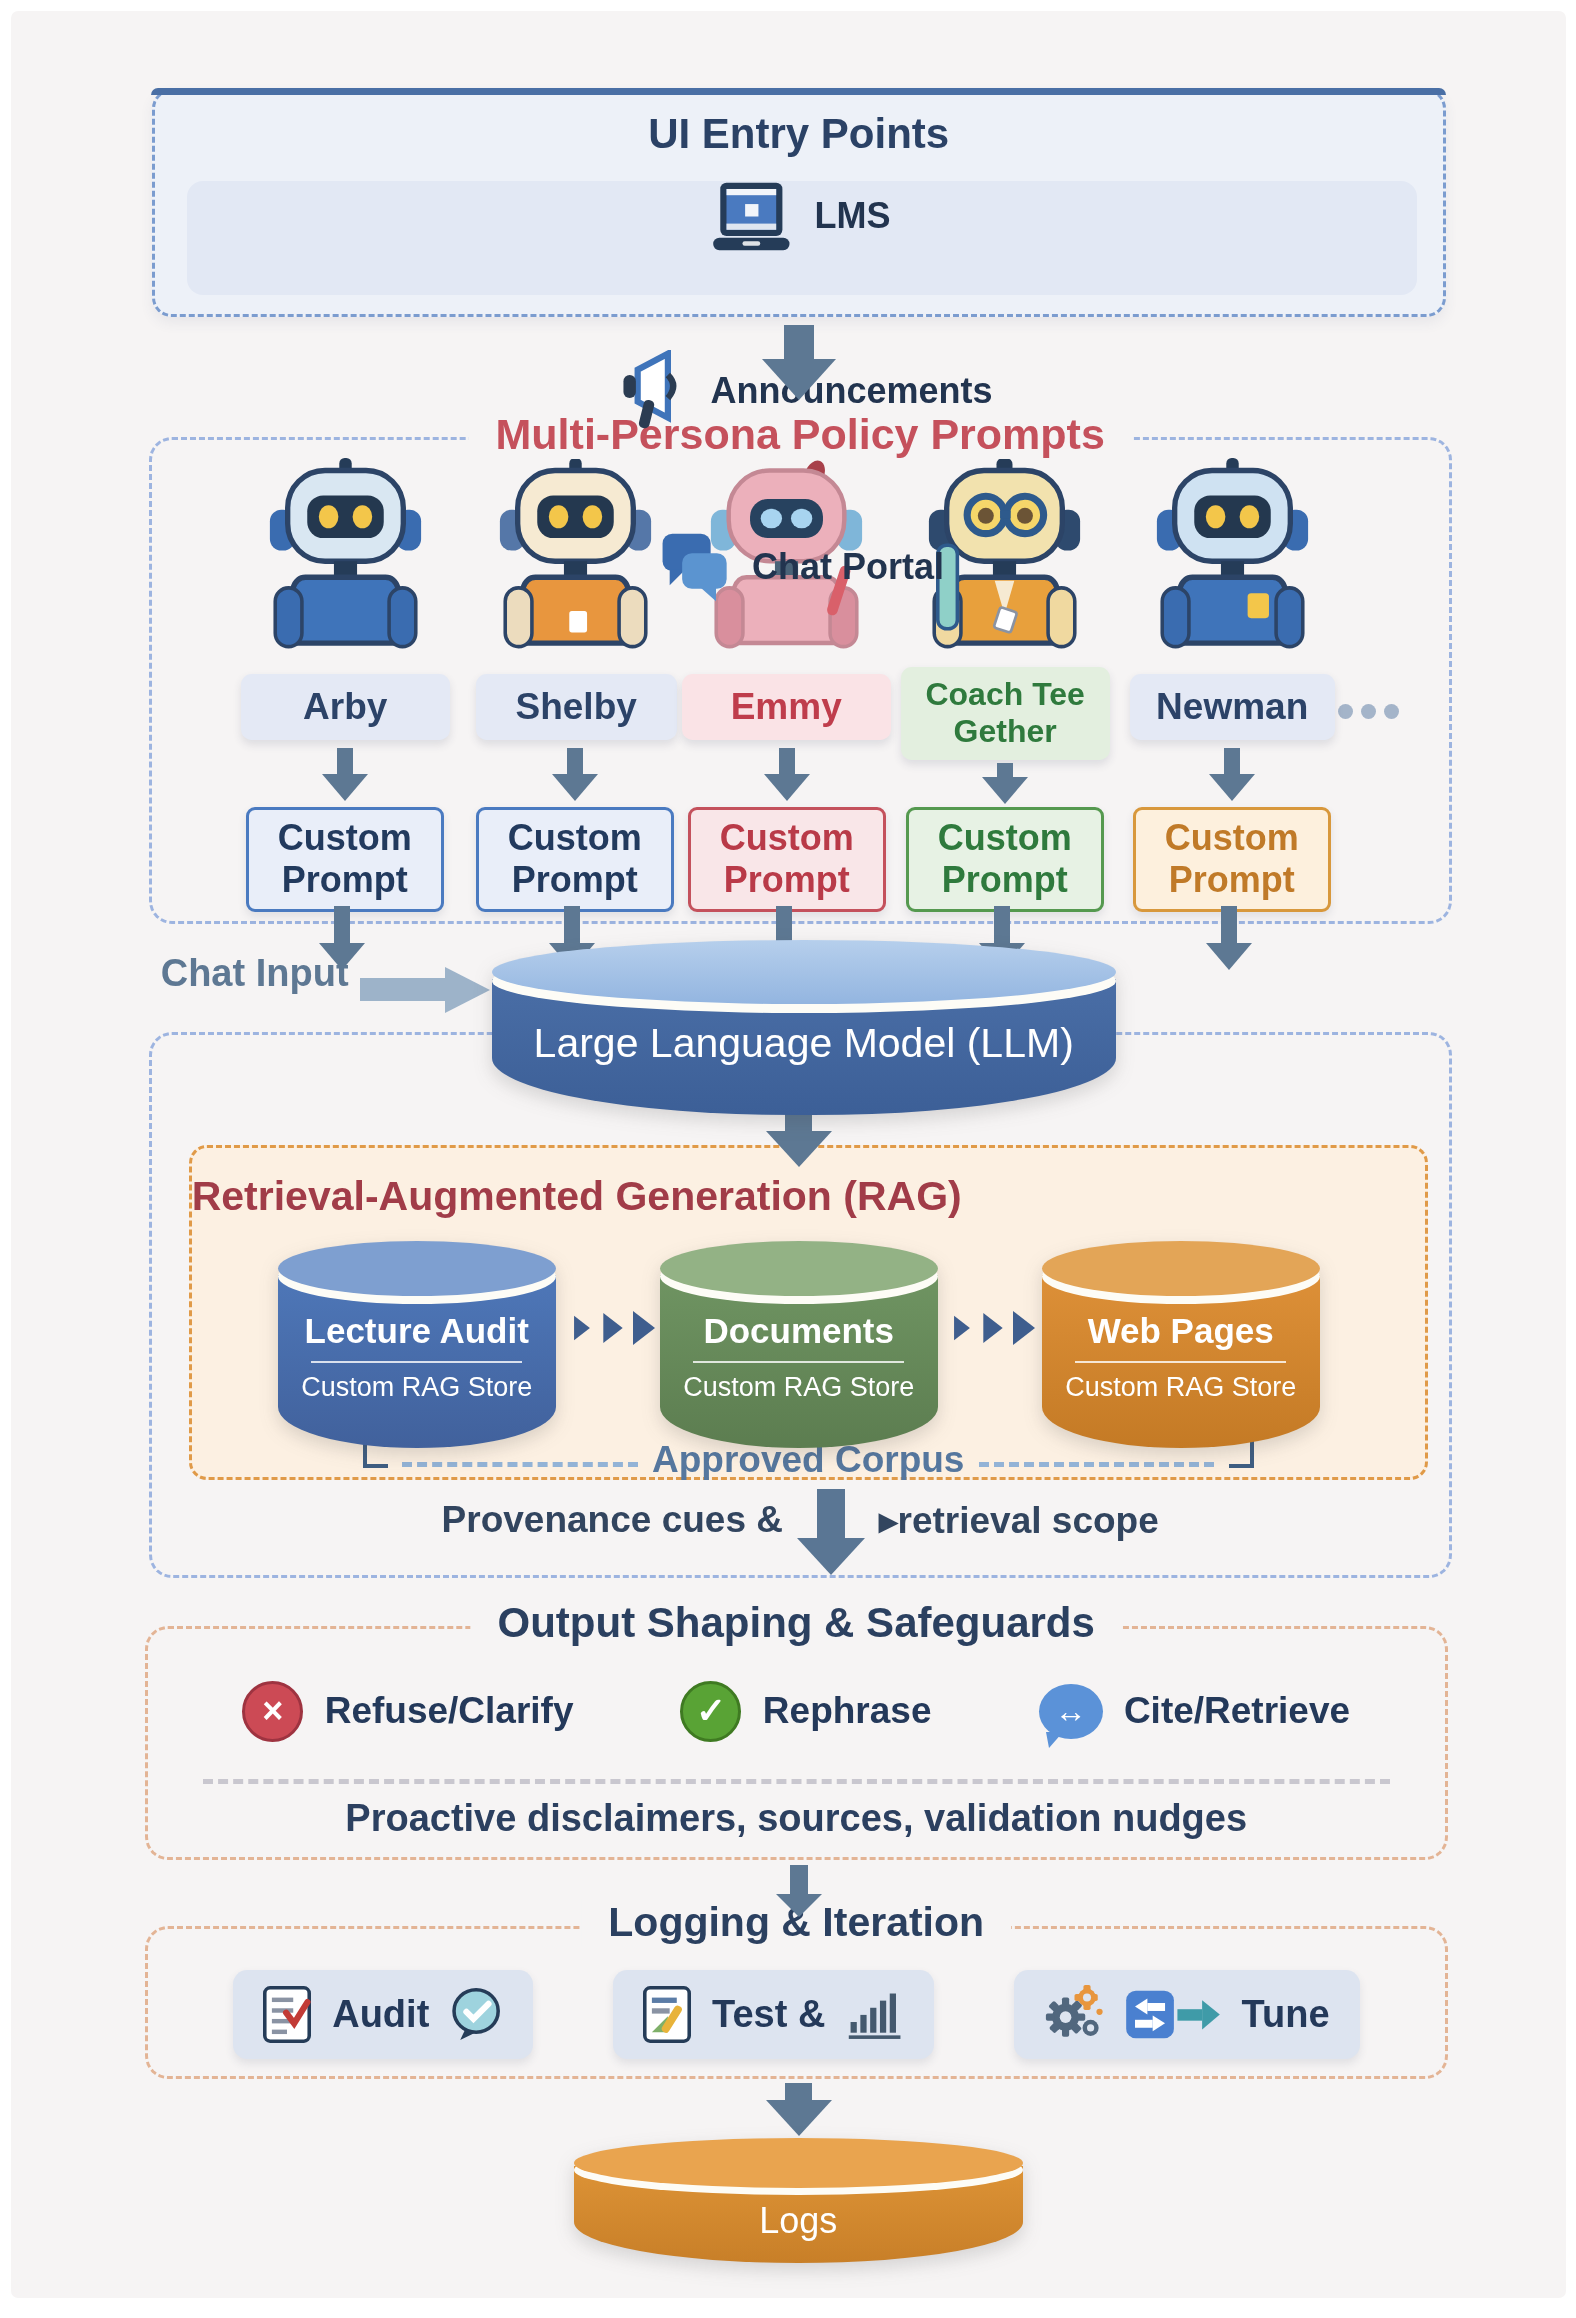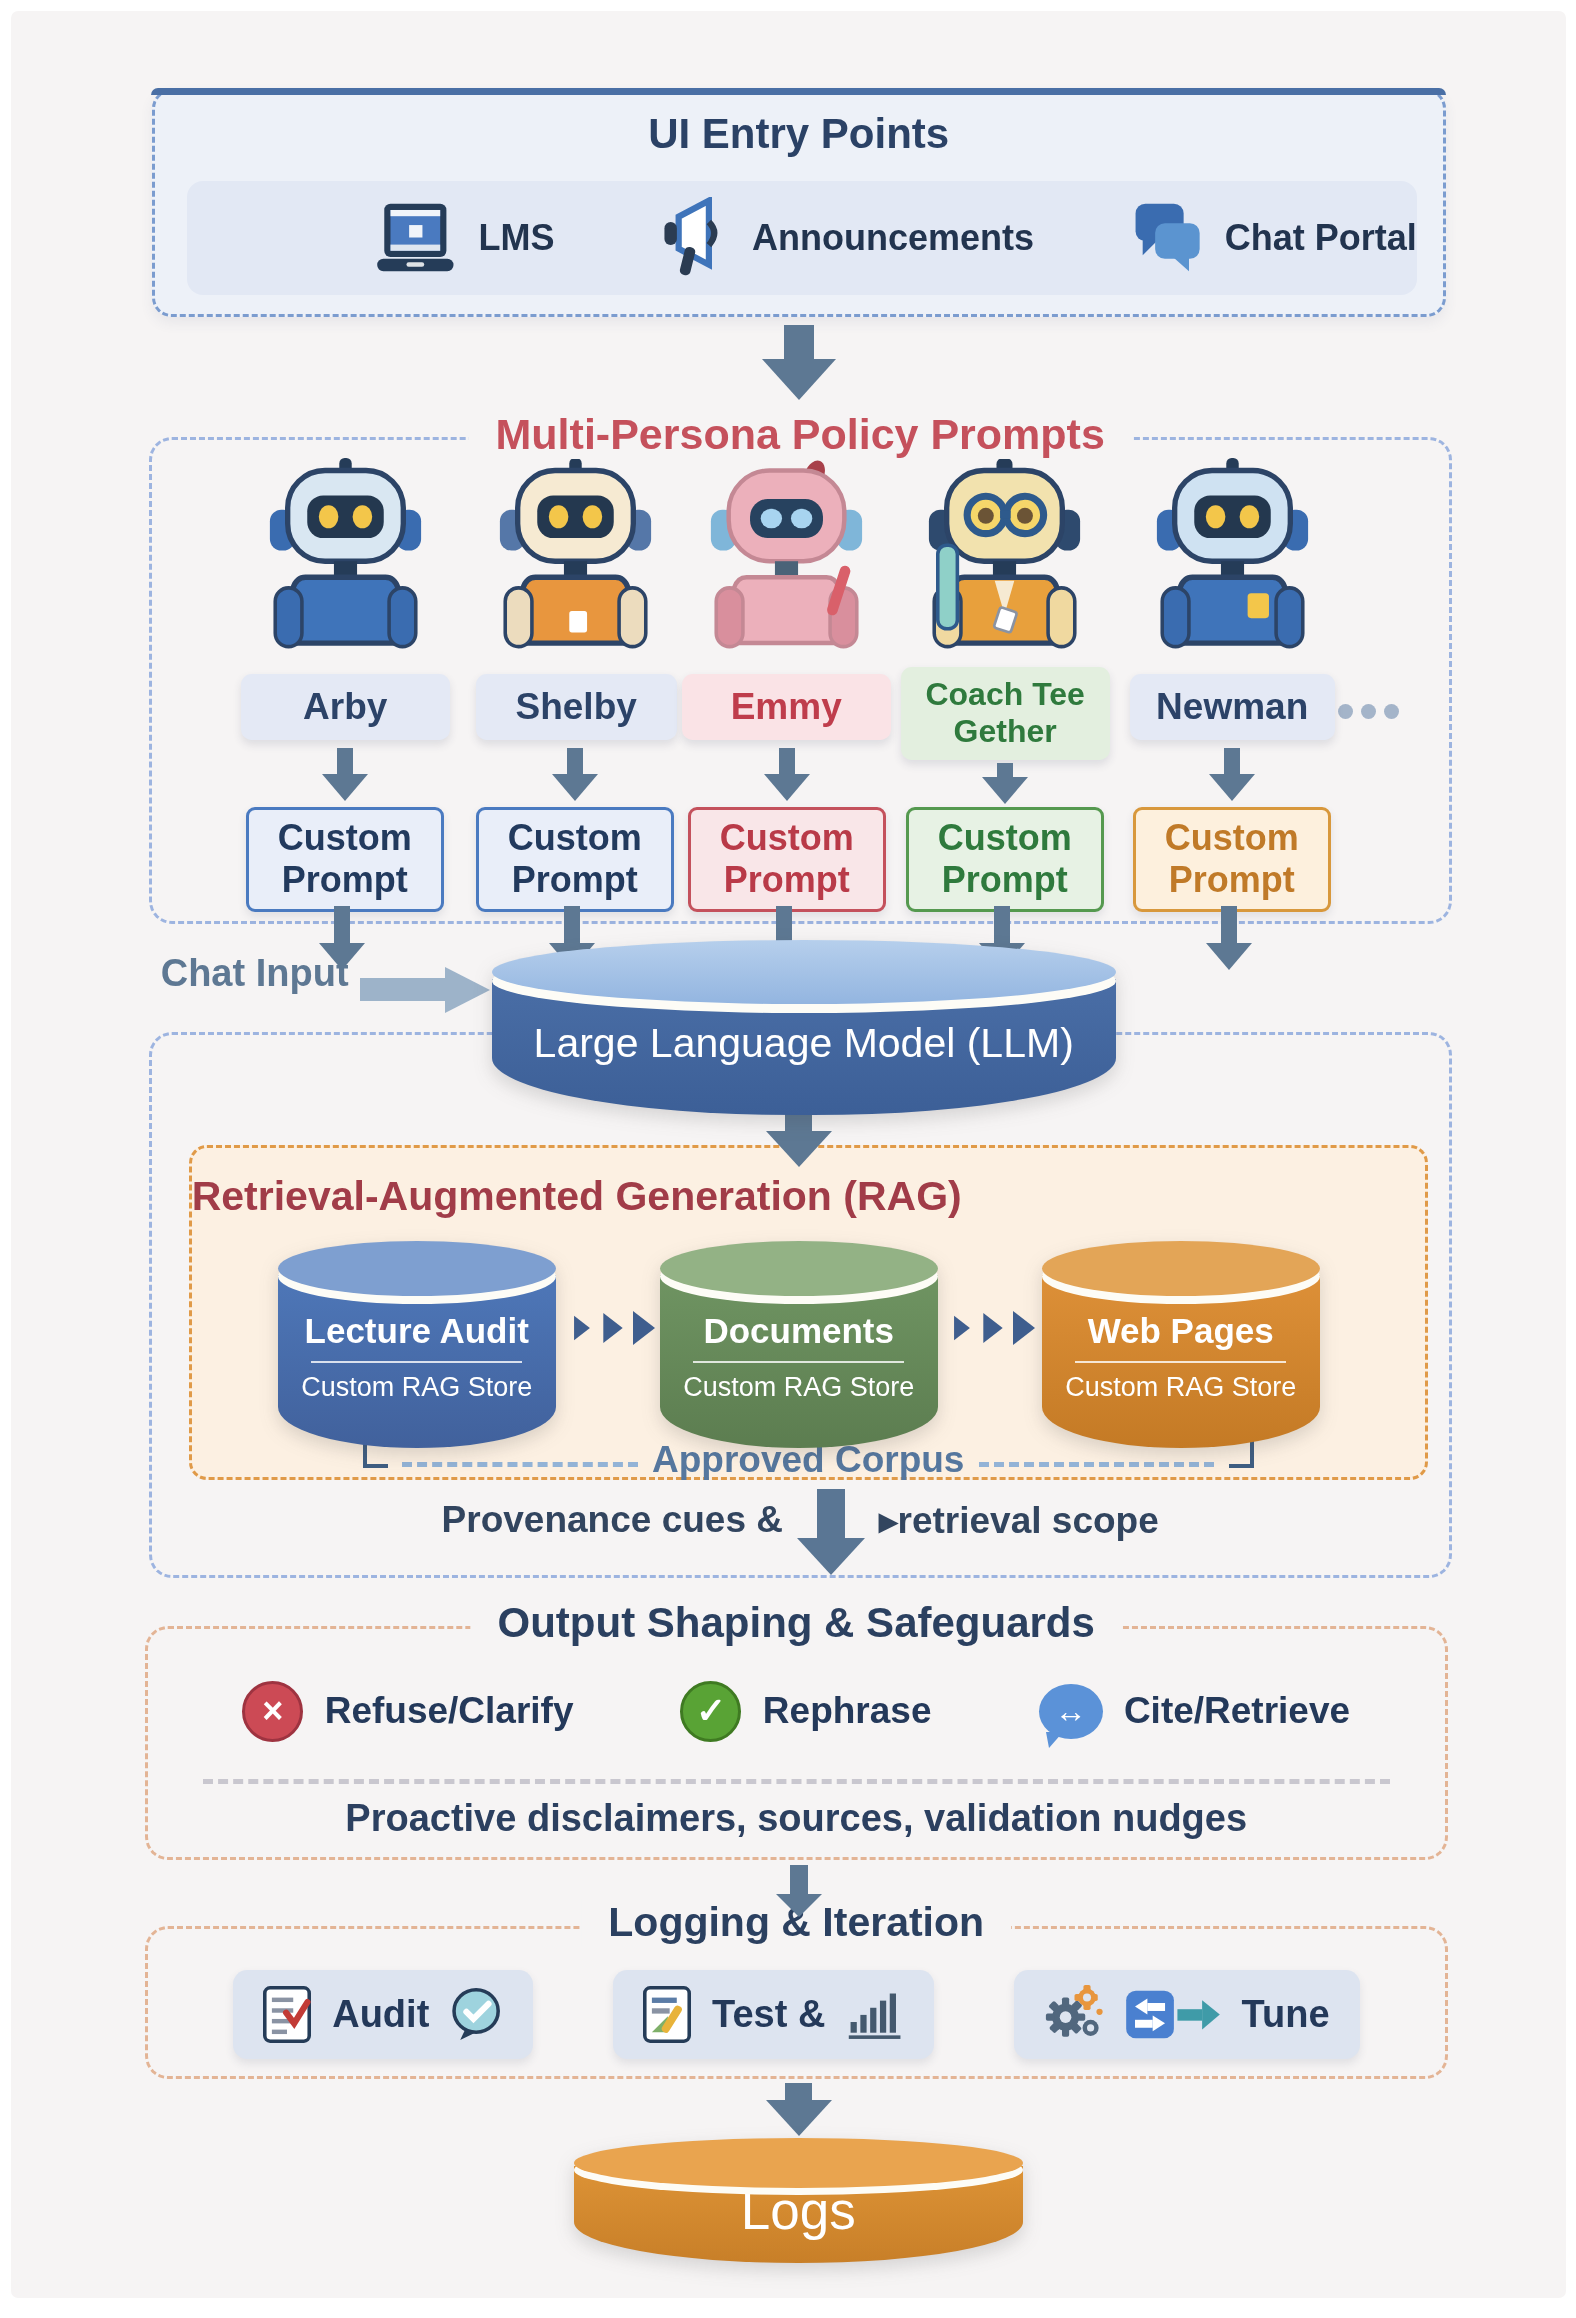--- a/index.html
+++ b/index.html
@@ -20,21 +20,21 @@
   .sec-title { position:absolute; top:-30px; left:50%; transform:translateX(-50%); background:#f6f4f4;
                padding:0 27px; white-space:nowrap; font-weight:bold; z-index:3; }
 
   
   #entry-box { position:absolute; left:141px; top:78px; width:1294px; height:228px; background:#edf1f8;
                border:3.6px dashed #7b9ccf; border-radius:19.6px; z-index:2; box-shadow:0 5.3px 12.5px rgba(60,80,120,.08); }
   #entry-box::before { content:""; position:absolute; left:-3.6px; right:-3.6px; top:-3.6px; height:7.1px;
                background:#4a6fa5; border-radius:9px 9px 0 0; }
   #entry-title { position:absolute; top:18px; width:100%; text-align:center; font-size:42px; font-weight:bold; color:#2b4266; }
   #entry-strip { position:absolute; left:32px; top:89px; width:1230px; height:114px; background:#e2e8f4;
-               border-radius:16px; display:flex; align-items:center; justify-content:flex-end; gap:98px; }
+               border-radius:16px; display:flex; align-items:center; justify-content:flex-start; gap:98px;flex-direction:column; }
   .entry-item { display:flex; align-items:center; gap:19.6px; }
   .entry-label { font-size:36px; font-weight:600; color:#22344f; }
 
   
   #persona-box { left:138px; top:426px; width:1303px; height:487px; }
   #persona-title { font-size:43px; color:#c5515c; }
   .robot { position:absolute; top:18px; z-index:2; }
   .pname { position:absolute; border-radius:10.7px; display:flex; align-items:center; justify-content:center;
            text-align:center; font-weight:bold; z-index:3; box-shadow:0 4.5px 9px rgba(50,60,90,.12); }
   .pname.t-blue  { background:#e4e9f5; color:#2c4368; }
@@ -124,21 +124,21 @@
   #logging-title { font-size:41px; color:#2b4060; }
   #log-pills { position:absolute; top:41px; width:100%; display:flex; justify-content:center; gap:80px; }
   .pill { height:89px; background:#dde4f0; border-radius:14.3px; display:flex; align-items:center;
           padding:0 30px; gap:21.4px; box-shadow:0 4.5px 9px rgba(50,60,90,.10); }
   .pill-label { font-size:38px; font-weight:600; color:#24395a; white-space:nowrap; }
 
   #logs-cyl { left:563px; top:2127px; width:449px; height:125px; }
   #logs-cyl .ctop  { top:0; height:50px; background:#e9a44f; }
   #logs-cyl .crim  { top:7.1px; height:50px; }
   #logs-cyl .cbody { top:28.5px; background:linear-gradient(180deg,#dd9336,#c87f28); border-radius:0 0 225px 225px / 0 0 41px 41px; }
-  #logs-cyl .clabel { margin-top:14px; font-size:53px; }
+  #logs-cyl .clabel { margin-top:34px; font-size:36px; }
 
   .ic { display:block; }
 </style>
 </head>
 <body>
 
 <div id="canvas">
 
   <div id="entry-box">
     <div id="entry-title">UI Entry Points</div>

